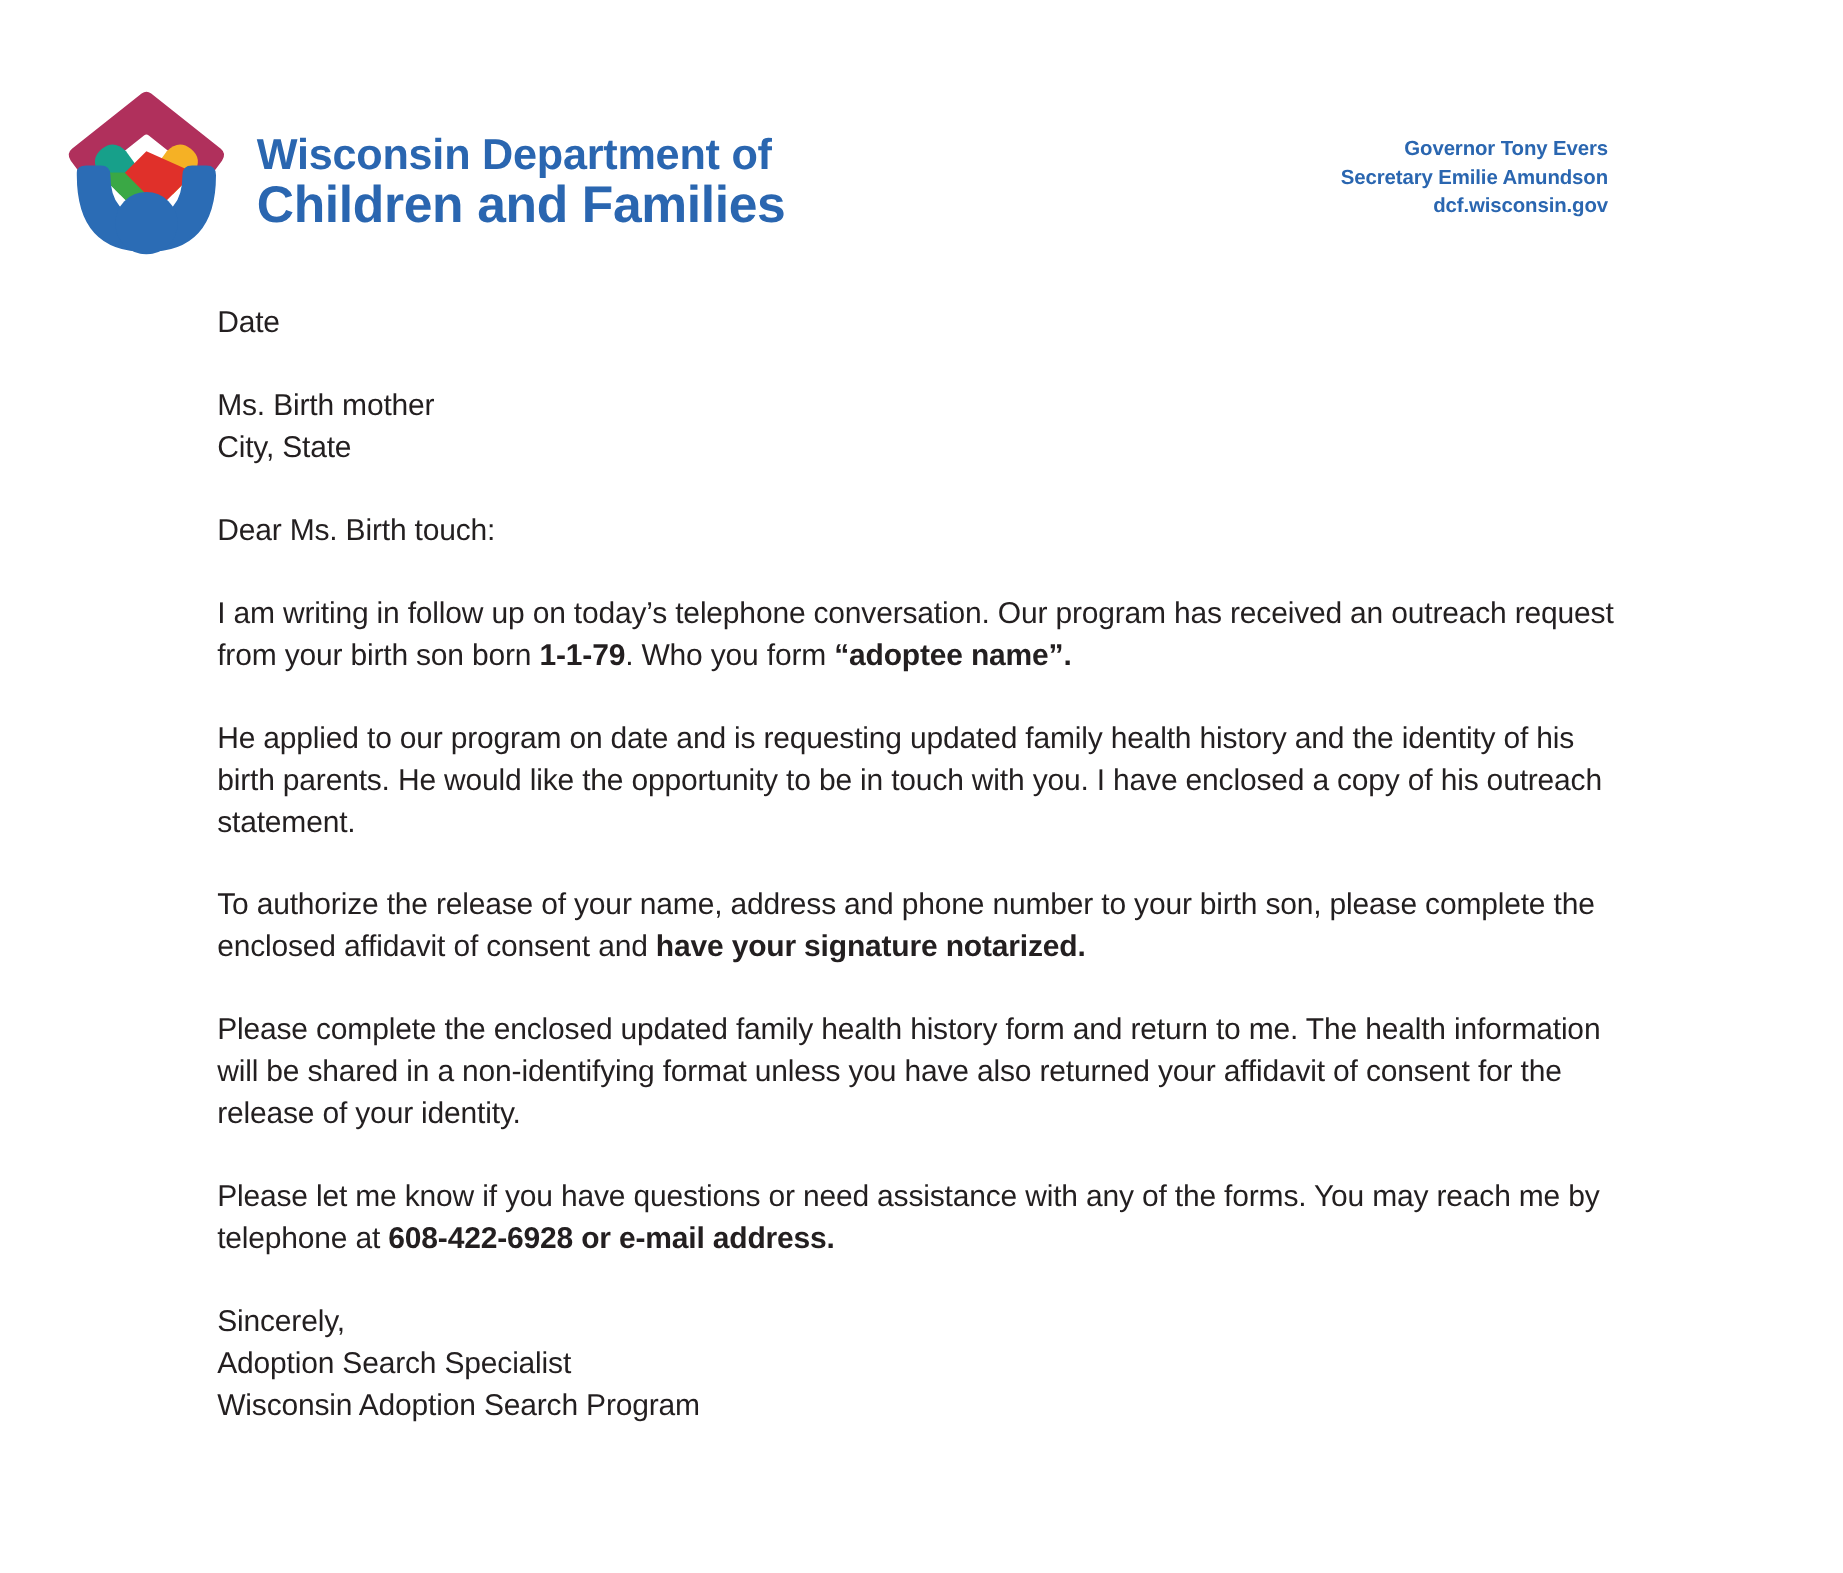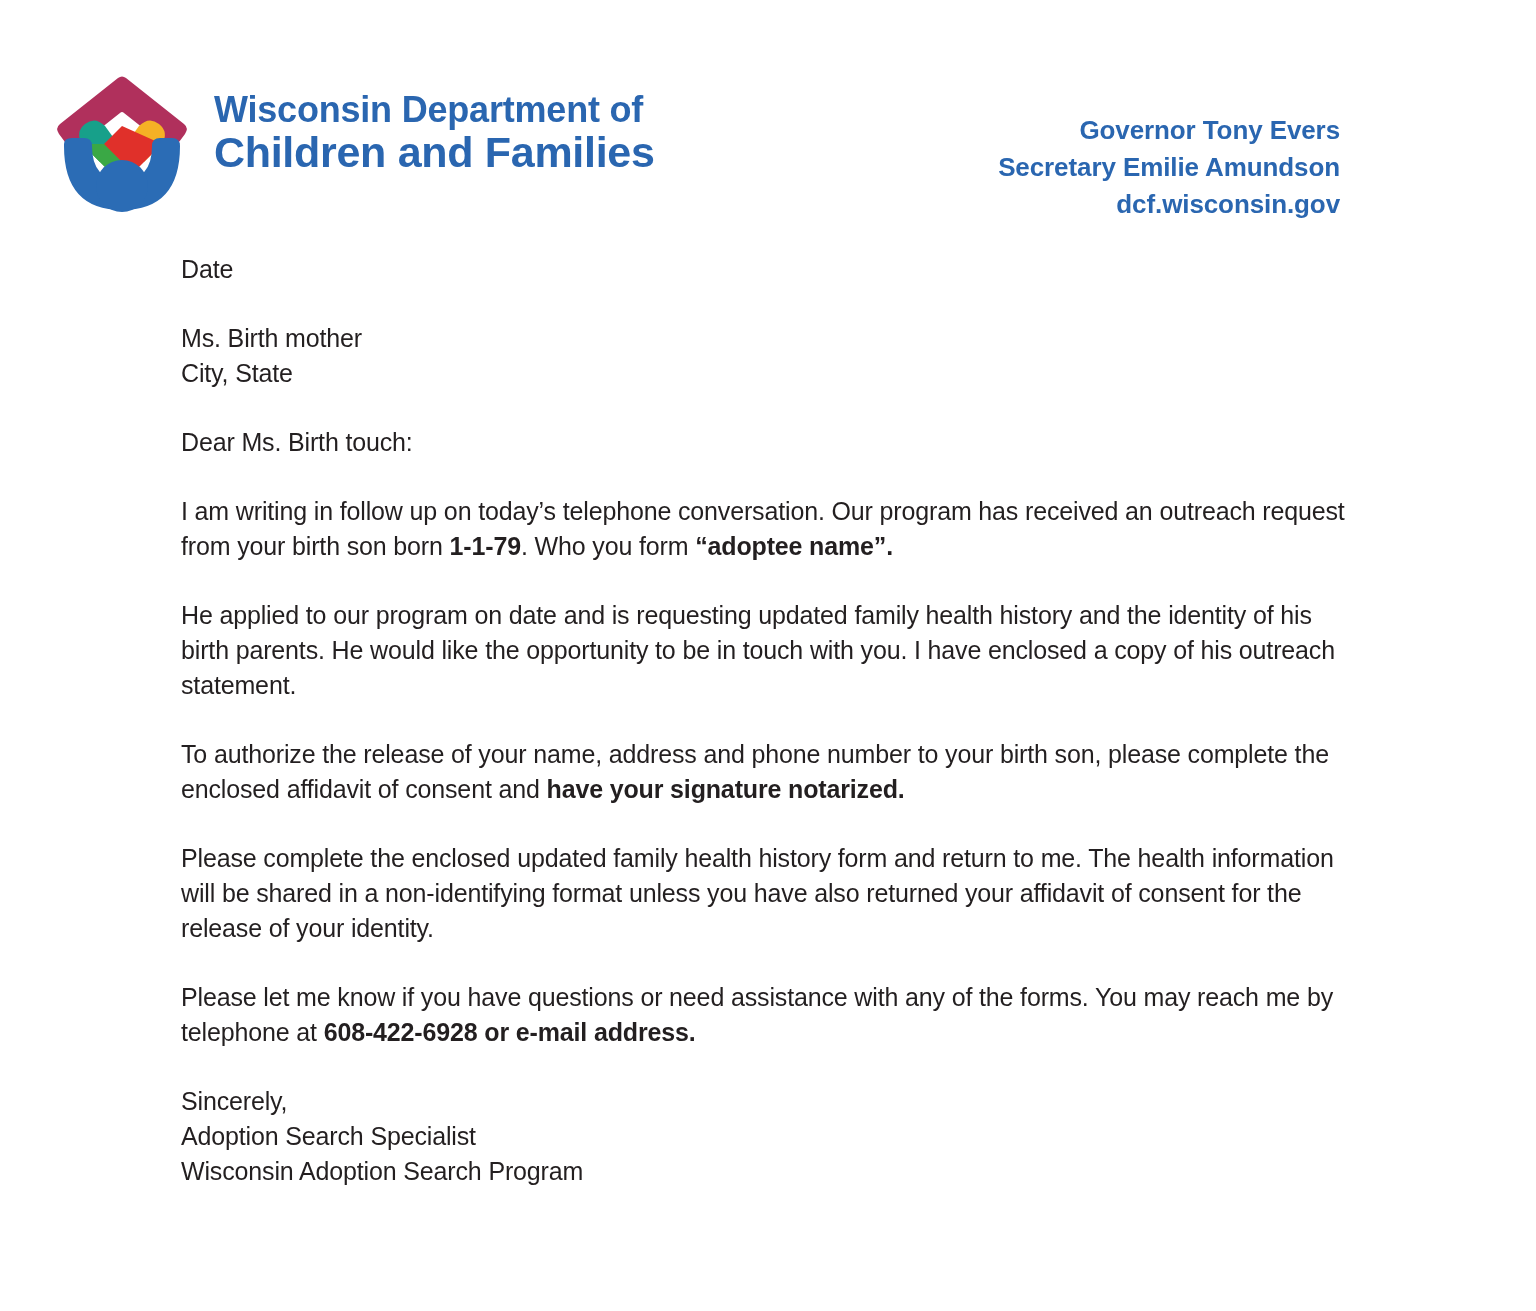--- a/index.html
+++ b/index.html
@@ -29,20 +29,21 @@
     top: 0;
     width: 1536px;
     height: 232px;
   }
 
   .brand {
     position: absolute;
     left: 48px;
     top: 62px;
     display: flex;
+    align-items: center;
     gap: 18px;
   }
 
   .logo-mark {
     width: 148px;
     height: 150px;
     flex: 0 0 auto;
   }
 
   .wordmark {
@@ -66,21 +67,21 @@
     display: block;
     margin-top: 3px;
   }
 
   .officials {
     position: absolute;
     right: 196px;
     top: 112px;
     text-align: right;
     color: #2a66b0;
-    font-size: 26px;
+    font-size: 17px;
     font-weight: 700;
     line-height: 1.42;
     letter-spacing: -0.1px;
   }
   .officials span { display: block; white-space: nowrap; }
 
   
   .letter {
     position: absolute;
     left: 181px;

